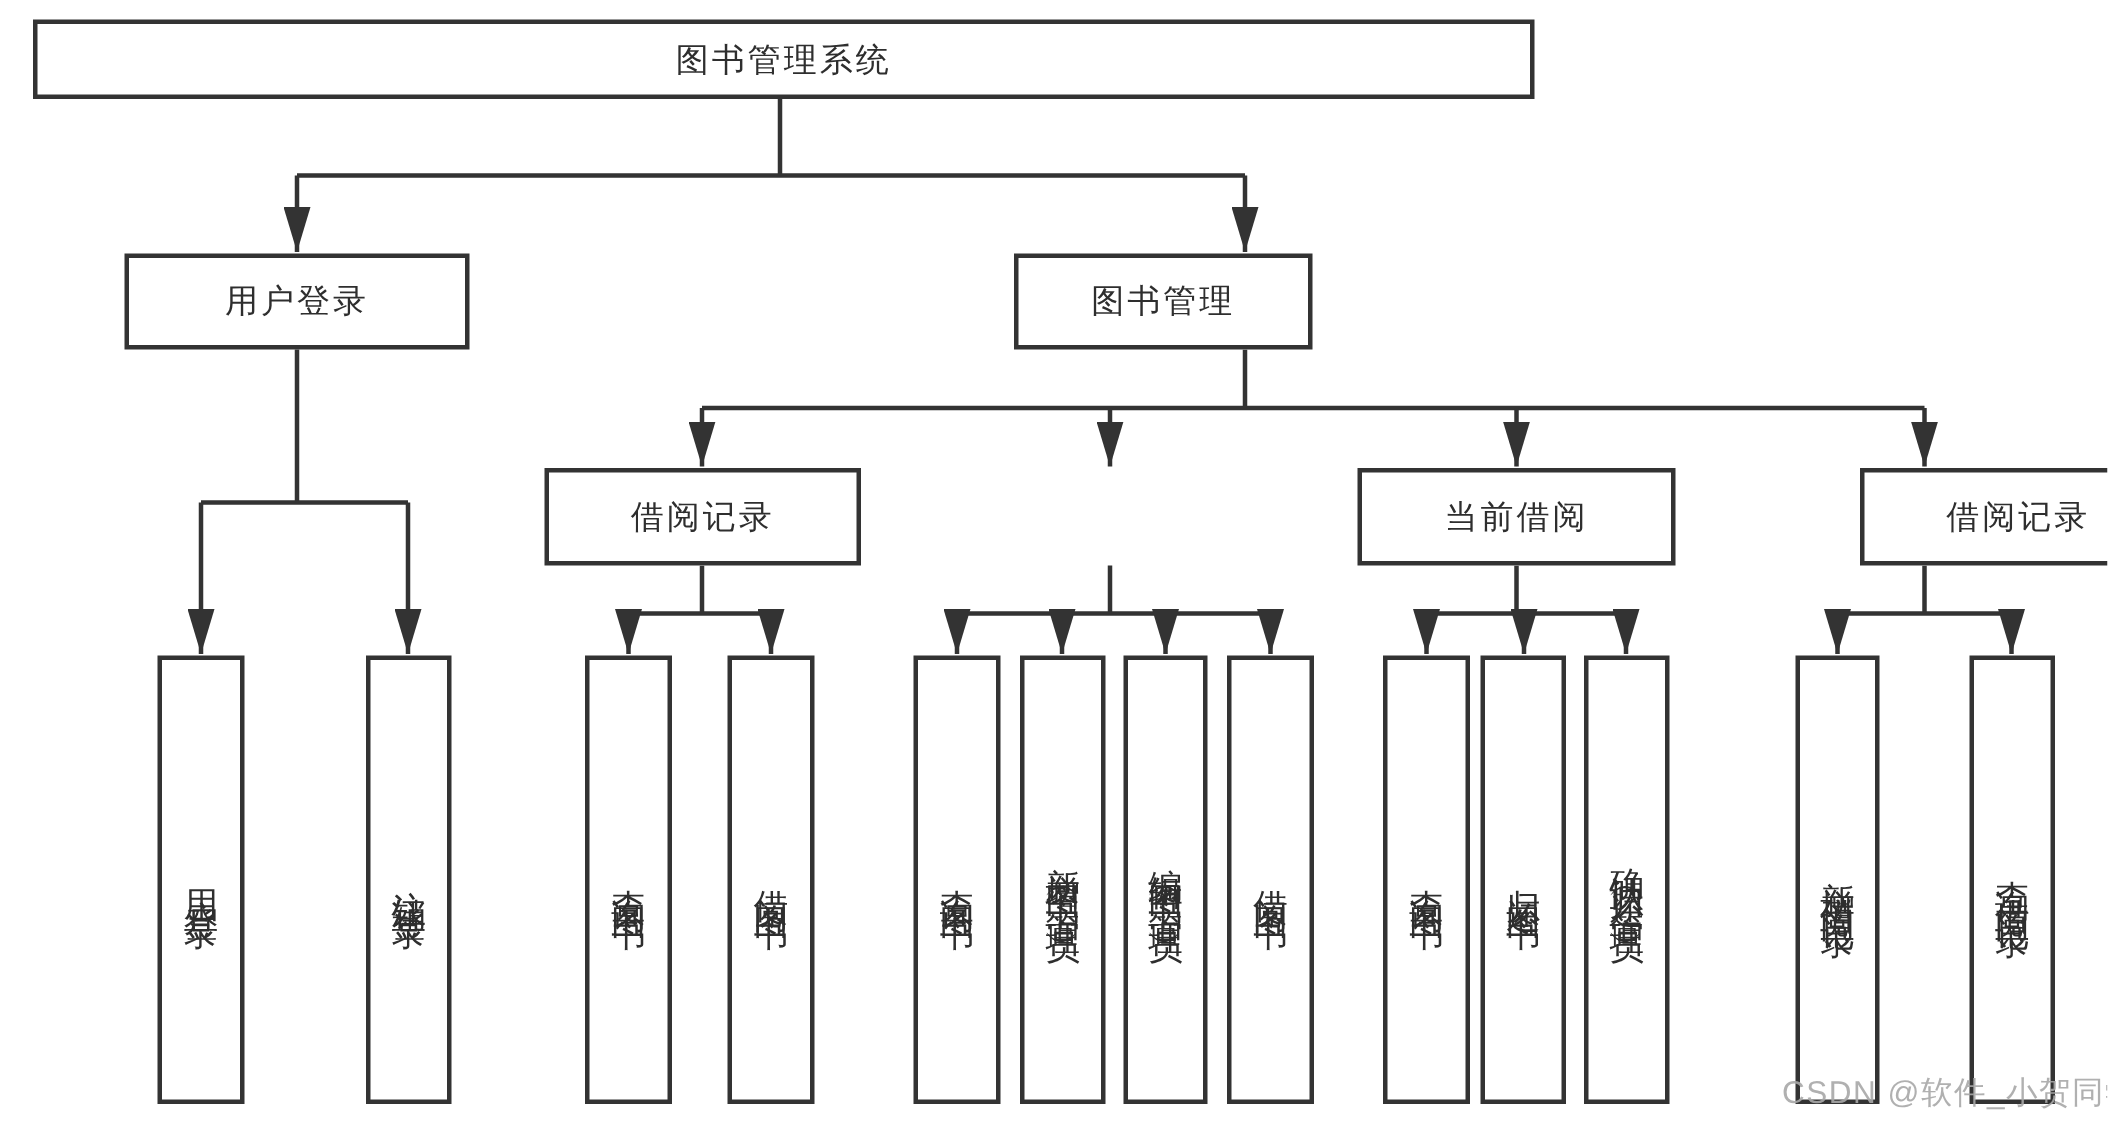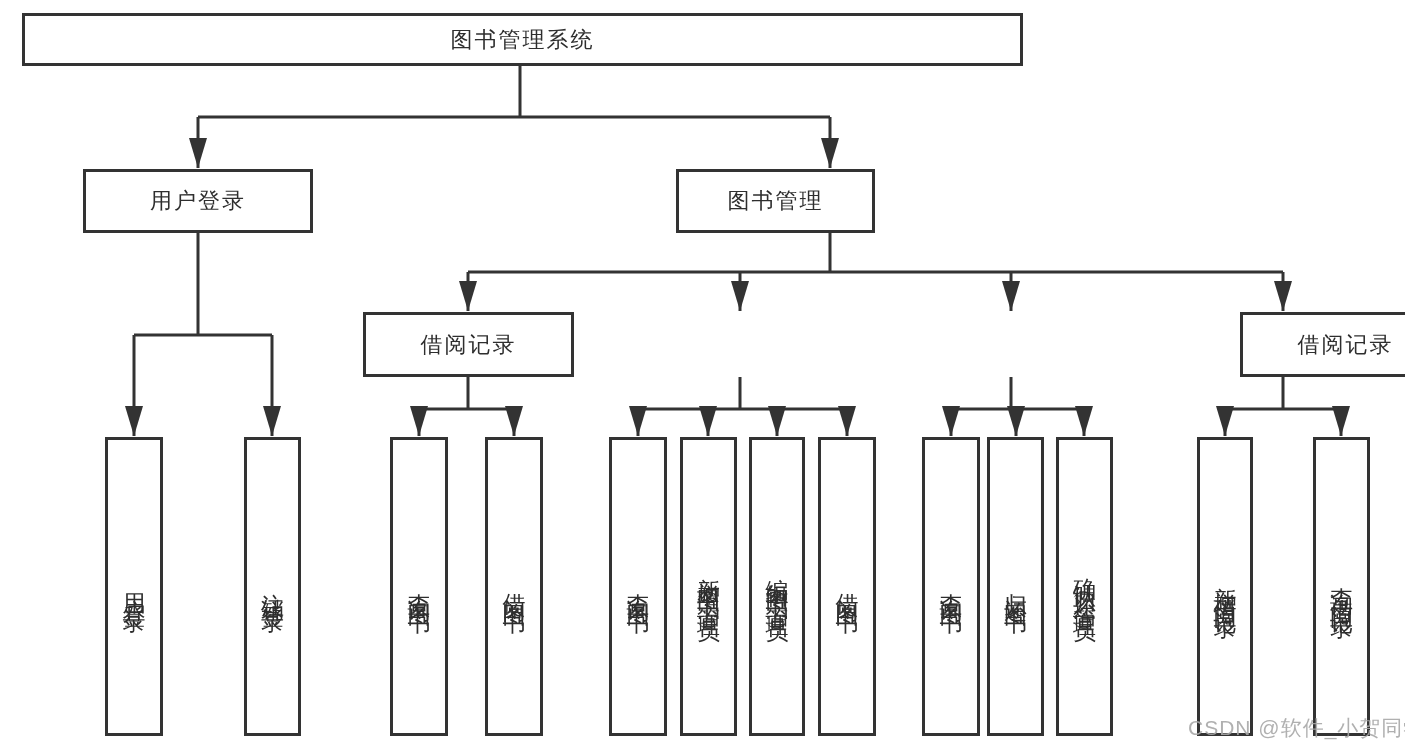--- a/index.html
+++ b/index.html
@@ -66,20 +66,23 @@
   <div class="node" style="left:83px;top:169px;width:230px;height:64px">
     <span class="hlabel">用户登录</span>
   </div>
   <div class="node" style="left:676px;top:169px;width:199px;height:64px">
     <span class="hlabel">图书管理</span>
   </div>
 
   <div class="node" style="left:363px;top:312px;width:211px;height:65px">
     <span class="hlabel">借阅记录</span>
   </div>
+  <div class="node" style="left:905px;top:312px;width:212px;height:65px">
+    <span class="hlabel">当前借阅</span>
+  </div>
   <div class="node" style="left:1240px;top:312px;width:211px;height:65px">
     <span class="hlabel">借阅记录</span>
   </div>
 
   <div class="node leaf" style="left:105px;width:58px">
     <span class="vlabel">用户登录</span>
   </div>
   <div class="node leaf" style="left:244px;width:57px">
     <span class="vlabel">注销登录</span>
   </div>

